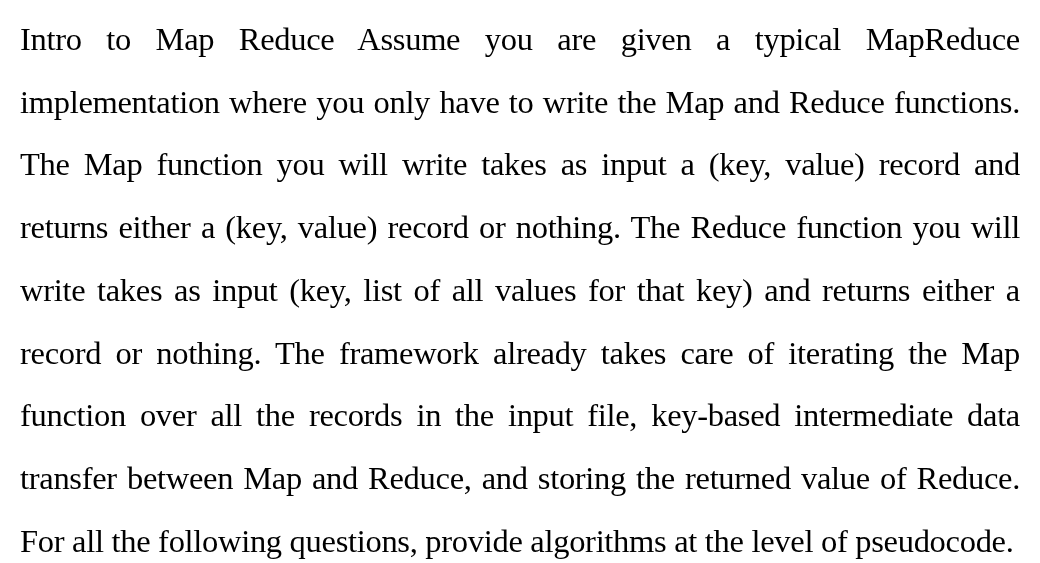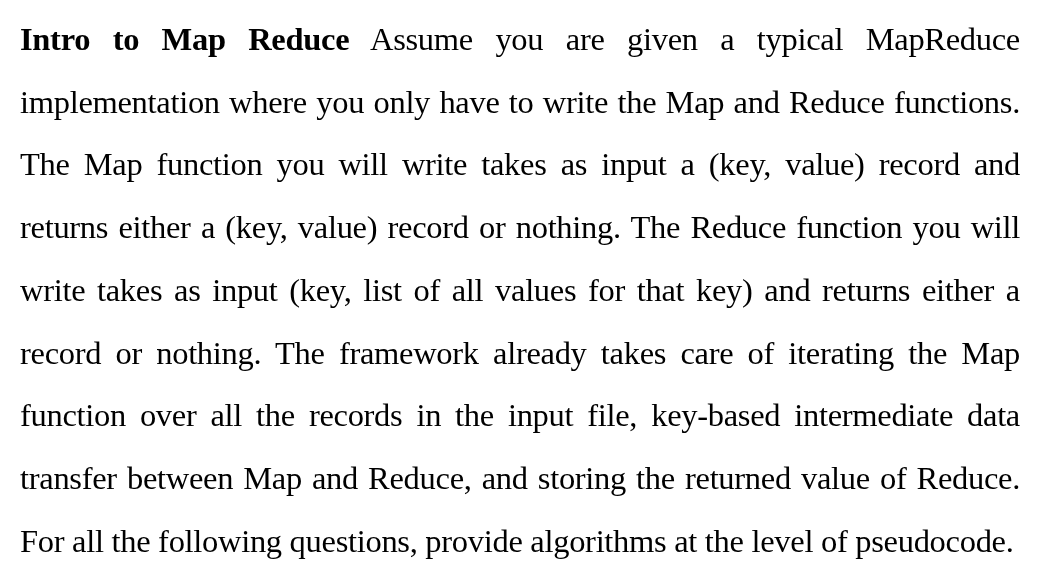--- a/index.html
+++ b/index.html
@@ -16,20 +16,20 @@
     }
     .paragraph {
       font-size: 32.5px;
       line-height: 1.93;
       color: #000000;
       text-align: justify;
       font-stretch: condensed;
       letter-spacing: -0.3px;
     }
     .heading {
-      font-weight: bold;
+      font-weight: normal;
       margin-top: 14px;
     }
   </style>
 </head>
 <body>
 
 <p class="paragraph"><span class="heading">Intro to Map Reduce</span><span> Assume you are given a typical MapReduce implementation where you only have to write the Map and Reduce functions. The Map function you will write takes as input a (key, value) record and returns either a (key, value) record or nothing. The Reduce function you will write takes as input (key, list of all values for that key) and returns either a record or nothing. The framework already takes care of iterating the Map function over all the records in the input file, key-based intermediate data transfer between Map and Reduce, and storing the returned value of Reduce. For all the following questions, provide algorithms at the level of pseudocode.</span></p>
 
 </body></html>

